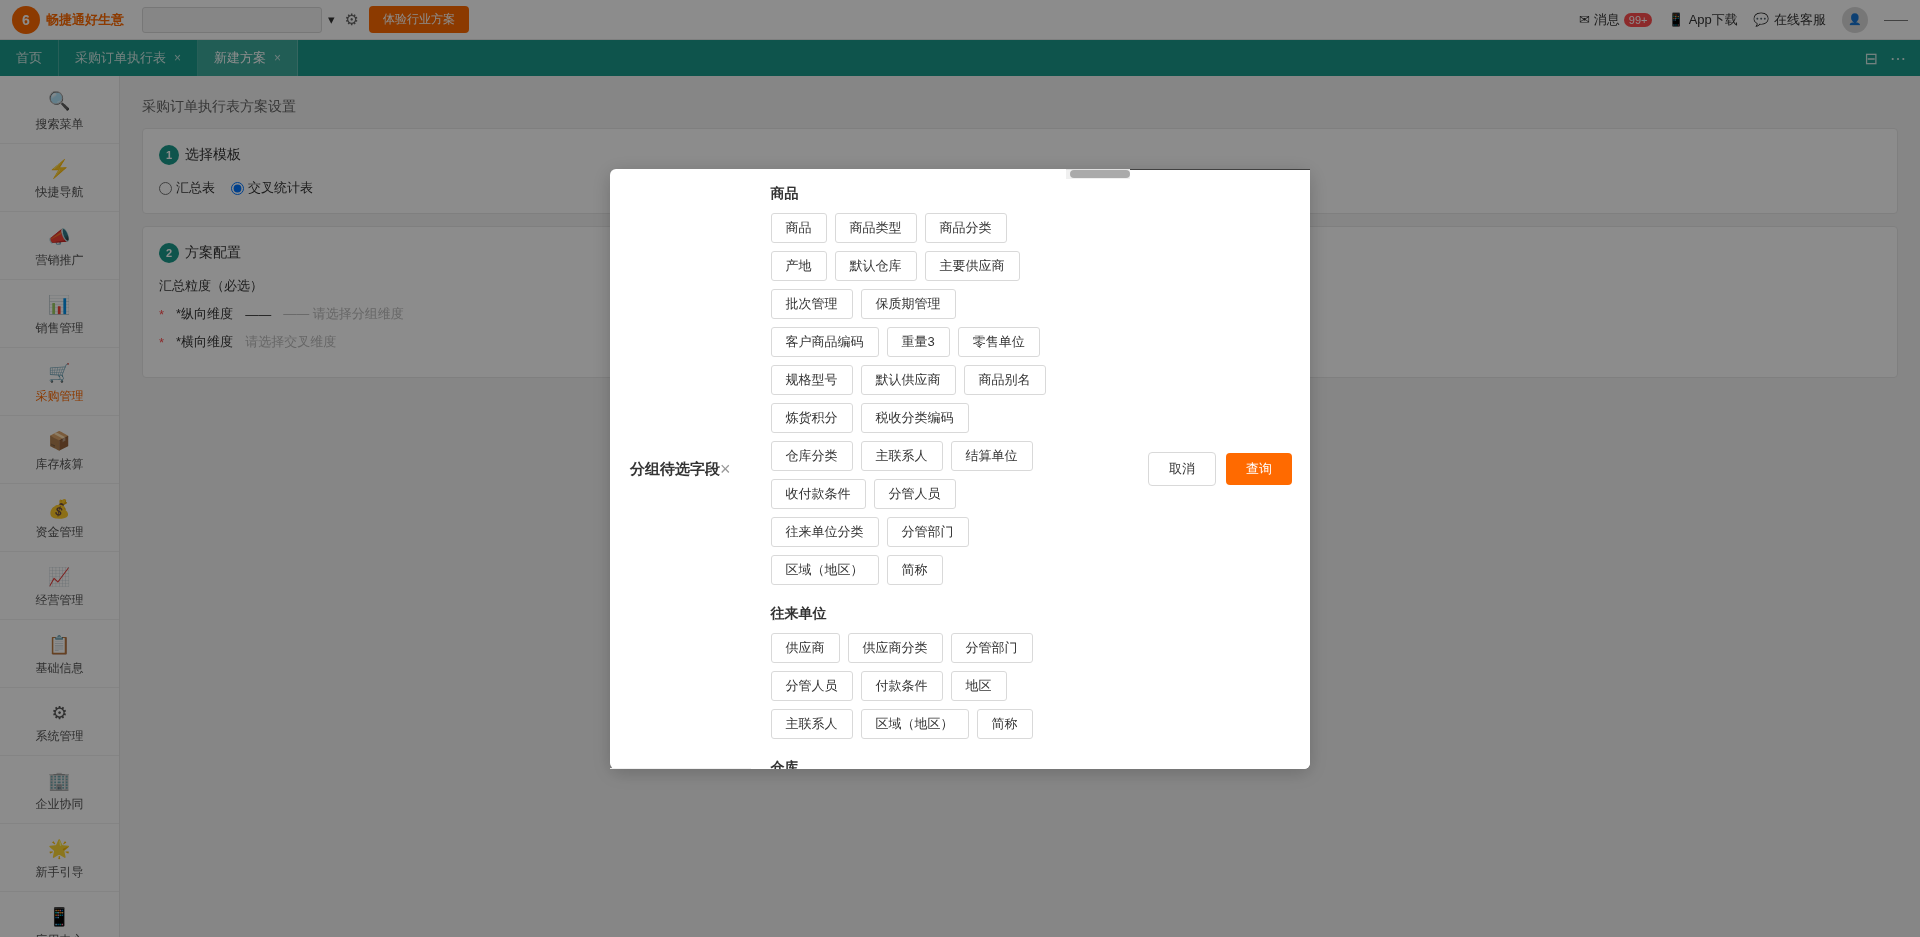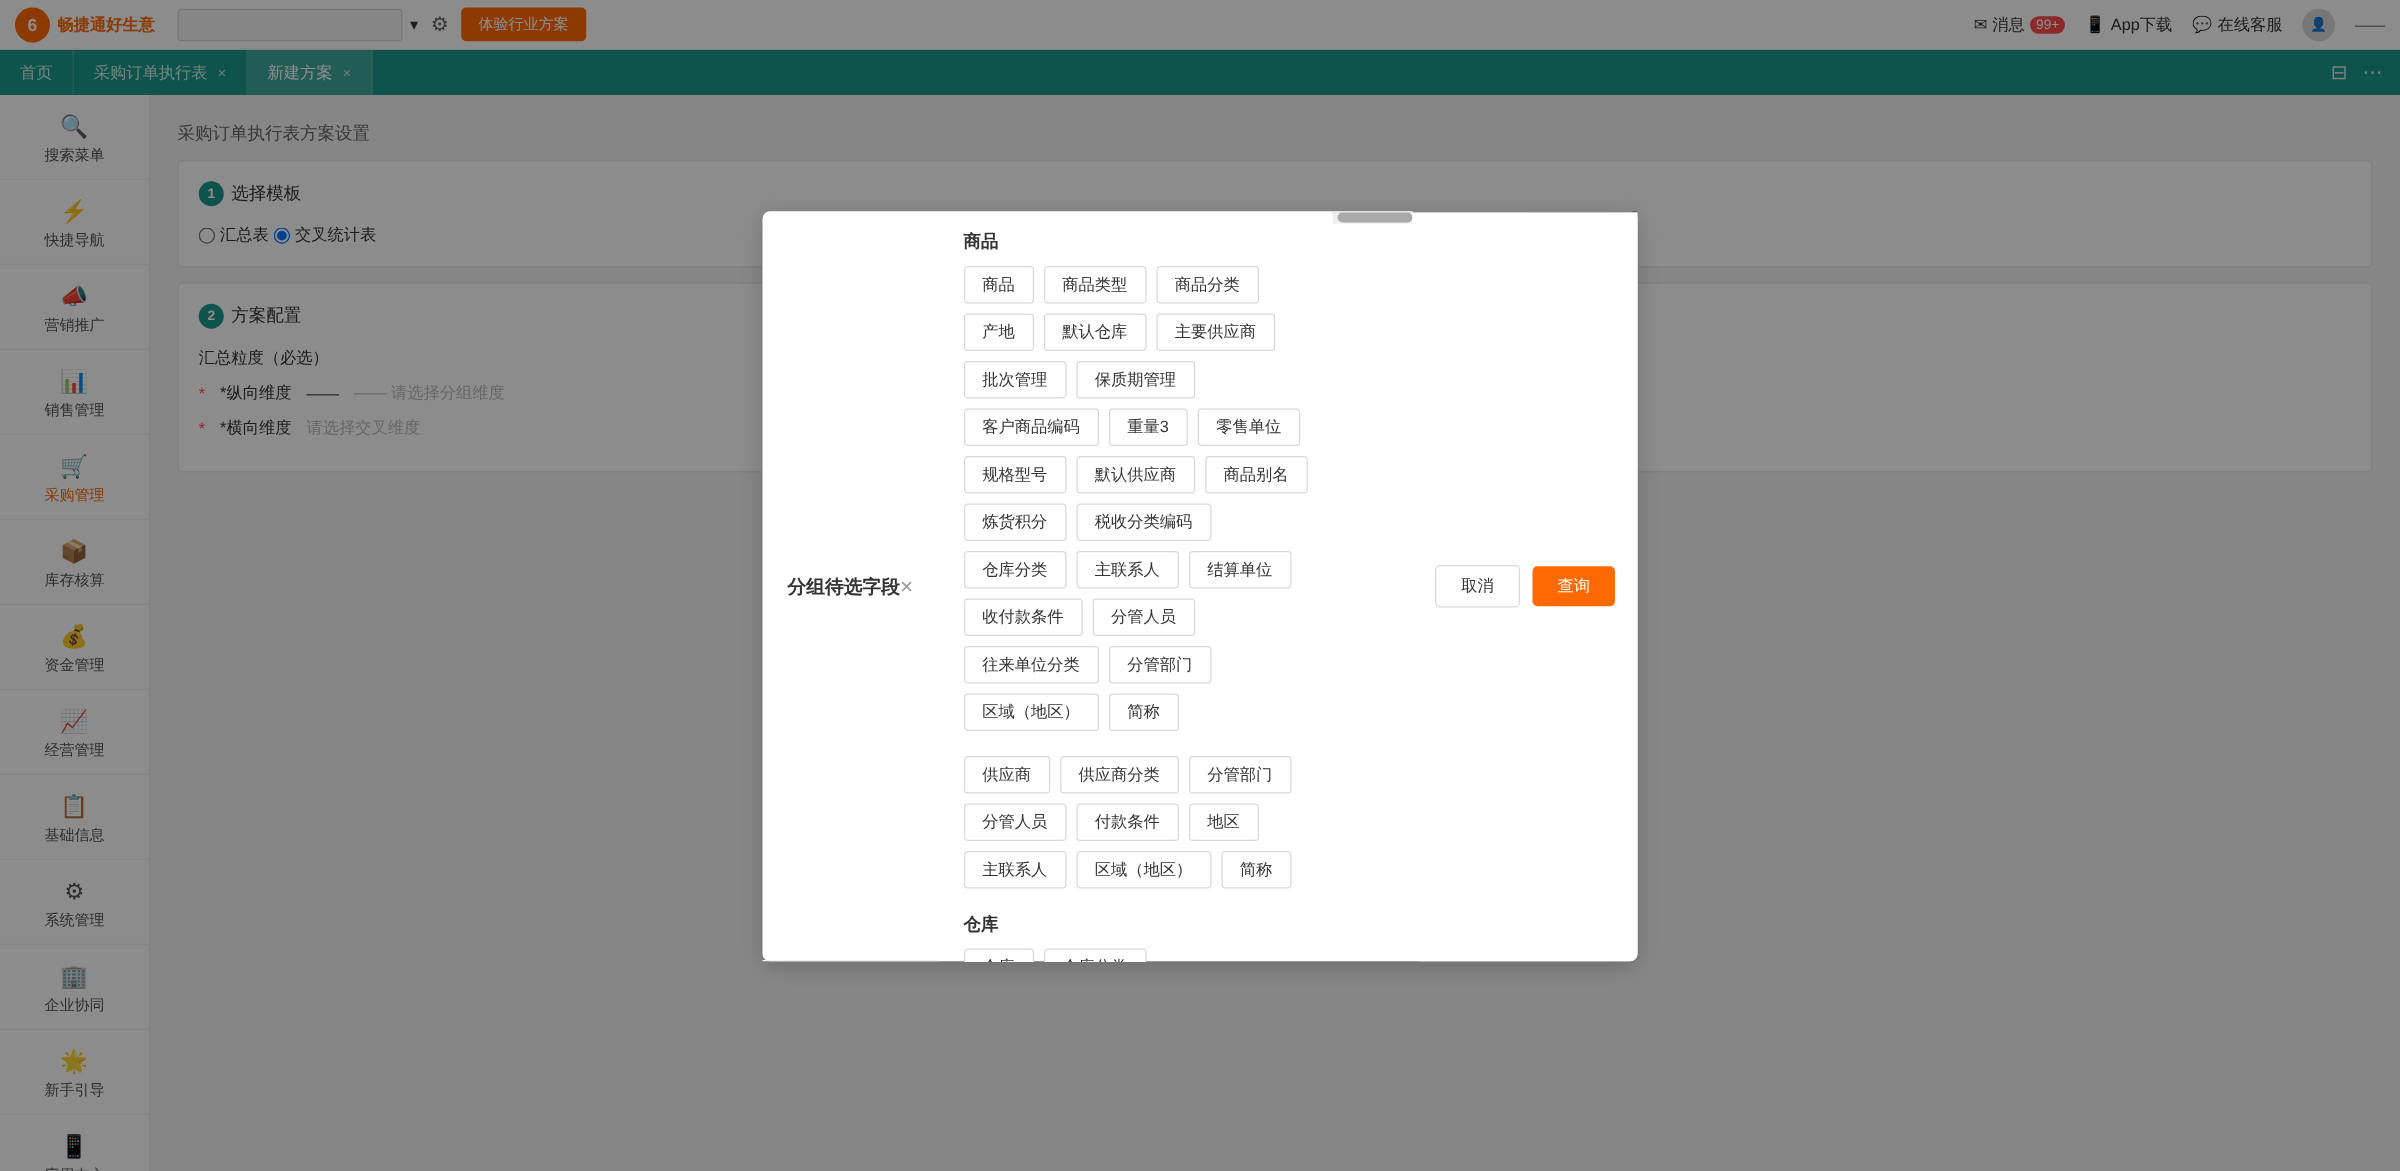--- a/index.html
+++ b/index.html
@@ -173,21 +173,21 @@
       padding: 10px;
     }
     .step-label {
       display: inline-flex; align-items: center; gap: 6px; margin-bottom: 14px;
     }
     .step-num {
       width: 20px; height: 20px; border-radius: 50%; background: #1a9a8a;
       color: #fff; font-size: 11px; display: flex; align-items: center; justify-content: center; font-weight: bold;
     }
     .step-text { font-size: 14px; font-weight: 500; color: #333; }
-    .radio-group { display: flex; gap: 4px; align-items: center; }
+    .radio-group { display: flex; gap: 16px; align-items: center; }
     .radio-group label { display: flex; align-items: center; gap: 4px; cursor: pointer; font-size: 13px; }
   </style>
 </head>
 <body>
 
 <div class="top-header">
   <div class="logo-area">
     <div class="logo-icon">
       <span>6</span>
     </div>
@@ -369,20 +369,21 @@
           <button class="field-tag">收付款条件</button>
           <button class="field-tag">分管人员</button>
           <button class="field-tag">往来单位分类</button>
           <button class="field-tag">分管部门</button>
           <button class="field-tag">区域（地区）</button>
           <button class="field-tag">简称</button>
         </div>
       </div>
 
       <div class="field-group">
+        <div class="field-group-title">往来单位</div>
         <div class="field-tags">
           <button class="field-tag">供应商</button>
           <button class="field-tag">供应商分类</button>
           <button class="field-tag">分管部门</button>
           <button class="field-tag">分管人员</button>
           <button class="field-tag">付款条件</button>
           <button class="field-tag">地区</button>
           <button class="field-tag">主联系人</button>
           <button class="field-tag">区域（地区）</button>
           <button class="field-tag">简称</button>

